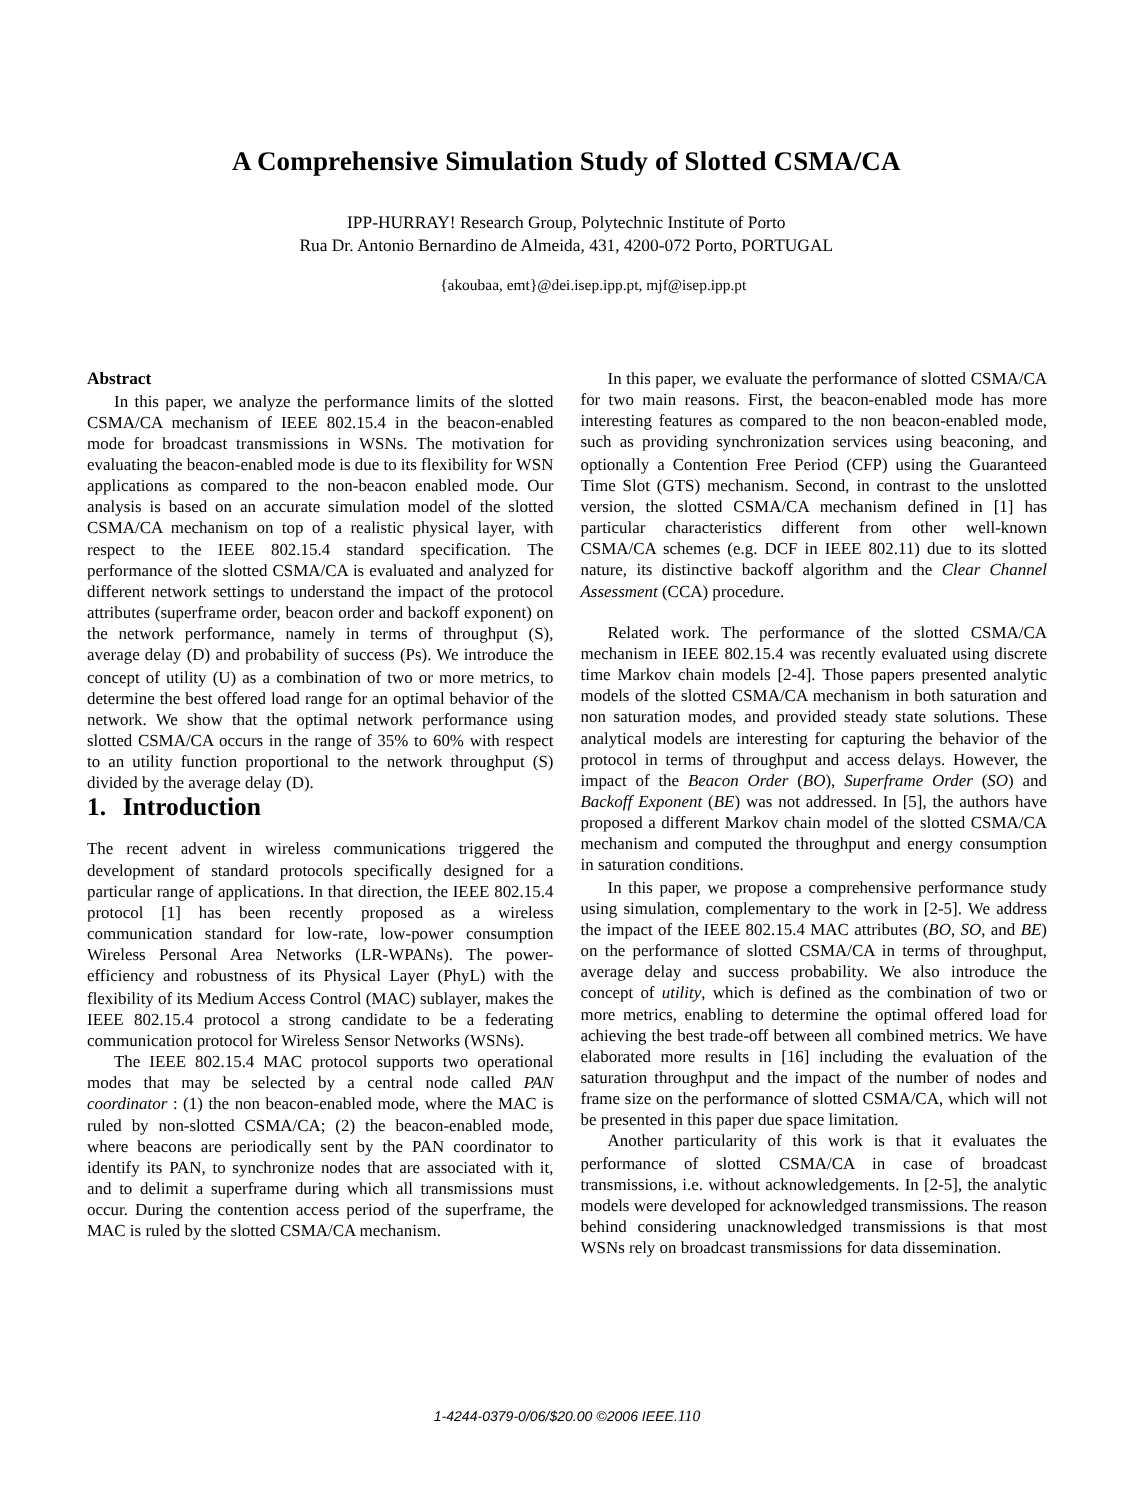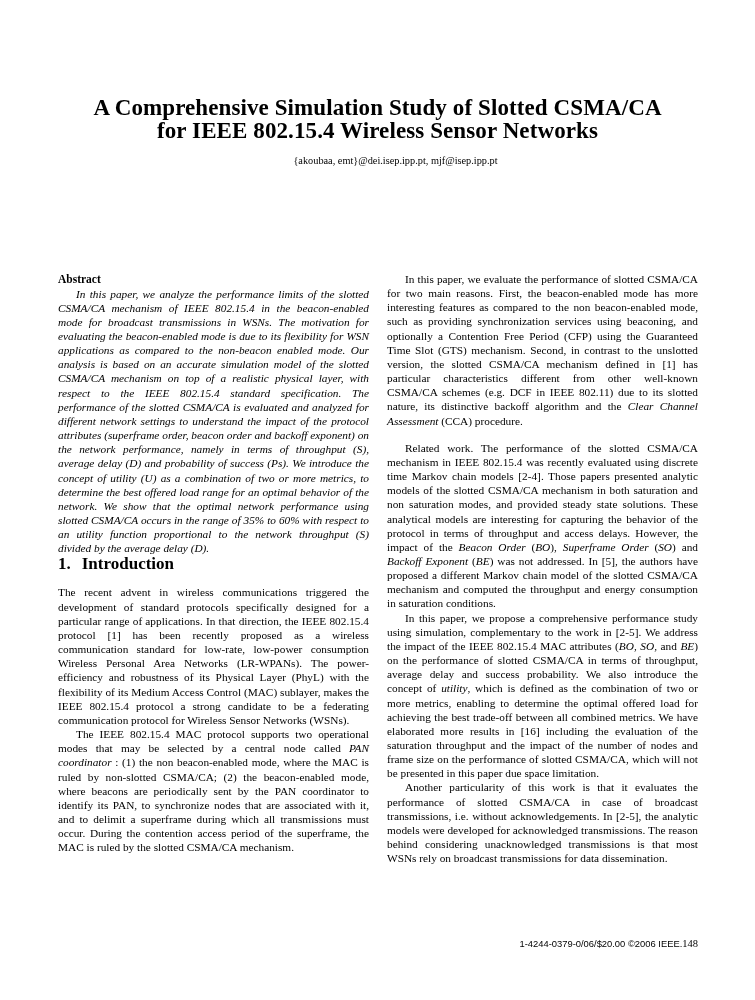--- a/index.html
+++ b/index.html
@@ -23,21 +23,21 @@
     box-sizing: border-box;
     padding: 0;
   }
   
   .title-block {
     margin: 0;
     padding-top: 96px;
     text-align: center;
   }
   .paper-title {
-    font-size: 23px;
+    font-size: 18px;
     font-weight: bold;
     line-height: 23px;
     letter-spacing: 0.1px;
     margin: 0;
   }
   .paper-title .tline { display: block; }
   .authors {
     text-align: center;
     font-size: 13.5px;
     margin-top: 36px;
@@ -55,21 +55,21 @@
     font-size: 10.3px;
     line-height: 14px;
     margin-top: 12px;
     padding-left: 36px;
   }
 
   
   .columns {
     position: absolute;
     left: 58px;
-    top: 272px;
+    top: 246px;
     width: 640px;
     display: flex;
     gap: 18px;
   }
   .col {
     width: 311px;
     font-size: 11.3px;
     line-height: 14.15px;
     text-align: justify;
     text-justify: inter-word;
@@ -79,21 +79,20 @@
     text-align: justify;
   }
   .abstract-head {
     text-align: center;
     font-weight: bold;
     font-size: 11.5px;
     margin: 0 0 0 0;
     line-height: 14.5px;
   }
   .abstract-body {
-    font-style: italic;
     text-indent: 18px;
   }
   .section-head {
     font-weight: bold;
     font-size: 17px;
     margin: 26px 0 0 0;
     line-height: 17px;
   }
   .section-head .num { margin-right: 11px; }
   .para {
@@ -112,38 +111,42 @@
   b.bd { font-weight: normal; }
 
   
   .footer {
     position: absolute;
     left: 58px;
     top: 938px;
     width: 640px;
     font-size: 9.4px;
     display: flex;
-    justify-content: flex-end;
+    justify-content: center;
     align-items: baseline;
     font-family: "Liberation Sans", sans-serif;
+    font-style: italic;
   }
   .footer-page {
     font-family: "Liberation Serif", serif;
     font-size: 10.5px;
   }
 </style>
 </head>
 <body>
 
 <div class="page">
 
   <div class="title-block">
     <div class="paper-title">
       <span class="tline">A Comprehensive Simulation Study of Slotted CSMA/CA</span>
-      <span class="tline">for IEEE 802.15.4 Wireless Sensor Networks</span>
+    </div>
+    <div class="affiliation">
+      <span class="aline">IPP-HURRAY! Research Group, Polytechnic Institute of Porto</span>
+      <span class="aline">Rua Dr. Antonio Bernardino de Almeida, 431, 4200-072 Porto, PORTUGAL</span>
     </div>
     <div class="emails">{akoubaa, emt}@dei.isep.ipp.pt, mjf@isep.ipp.pt</div>
   </div>
 
   <div class="columns">
 
     <div class="col">
       <p class="abstract-head">Abstract</p>
       <p class="abstract-body">In this paper, we analyze the performance limits of the slotted CSMA/CA mechanism of IEEE 802.15.4 in the beacon-enabled mode for broadcast transmissions in WSNs. The motivation for evaluating the beacon-enabled mode is due to its flexibility for WSN applications as compared to the non-beacon enabled mode. Our analysis is based on an accurate simulation model of the slotted CSMA/CA mechanism on top of a realistic physical layer, with respect to the IEEE 802.15.4 standard specification. The performance of the slotted CSMA/CA is evaluated and analyzed for different network settings to understand the impact of the protocol attributes (superframe order, beacon order and backoff exponent) on the network performance, namely in terms of throughput (S), average delay (D) and probability of success (Ps). We introduce the concept of utility (U) as a combination of two or more metrics, to determine the best offered load range for an optimal behavior of the network. We show that the optimal network performance using slotted CSMA/CA occurs in the range of 35% to 60% with respect to an utility function proportional to the network throughput (S) divided by the average delay (D).</p>
 
@@ -160,16 +163,16 @@
 
       <p class="para-indent"><span>In this paper, we propose a comprehensive performance study using simulation, complementary to the work in [2-5]. We address the impact of the IEEE 802.15.4 MAC attributes (</span><em class="it">BO</em><span>, </span><em class="it">SO</em><span>, and </span><em class="it">BE</em><span>) on the performance of slotted CSMA/CA in terms of throughput, average delay and success probability. We also introduce the concept of </span><em class="it">utility</em><span>, which is defined as the combination of two or more metrics, enabling to determine the optimal offered load for achieving the best trade-off between all combined metrics. We have elaborated more results in [16] including the evaluation of the saturation throughput and the impact of the number of nodes and frame size on the performance of slotted CSMA/CA, which will not be presented in this paper due space limitation.</span></p>
 
       <p class="para-indent">Another particularity of this work is that it evaluates the performance of slotted CSMA/CA in case of broadcast transmissions, i.e. without acknowledgements. In [2-5], the analytic models were developed for acknowledged transmissions. The reason behind considering unacknowledged transmissions is that most WSNs rely on broadcast transmissions for data dissemination.</p>
     </div>
 
   </div>
 
   <div class="footer">
     <span>1-4244-0379-0/06/$20.00 ©2006 IEEE.</span>
-    <span class="footer-page">148</span>
+    <span class="footer-page">110</span>
   </div>
 
 </div>
 
 </body></html>

